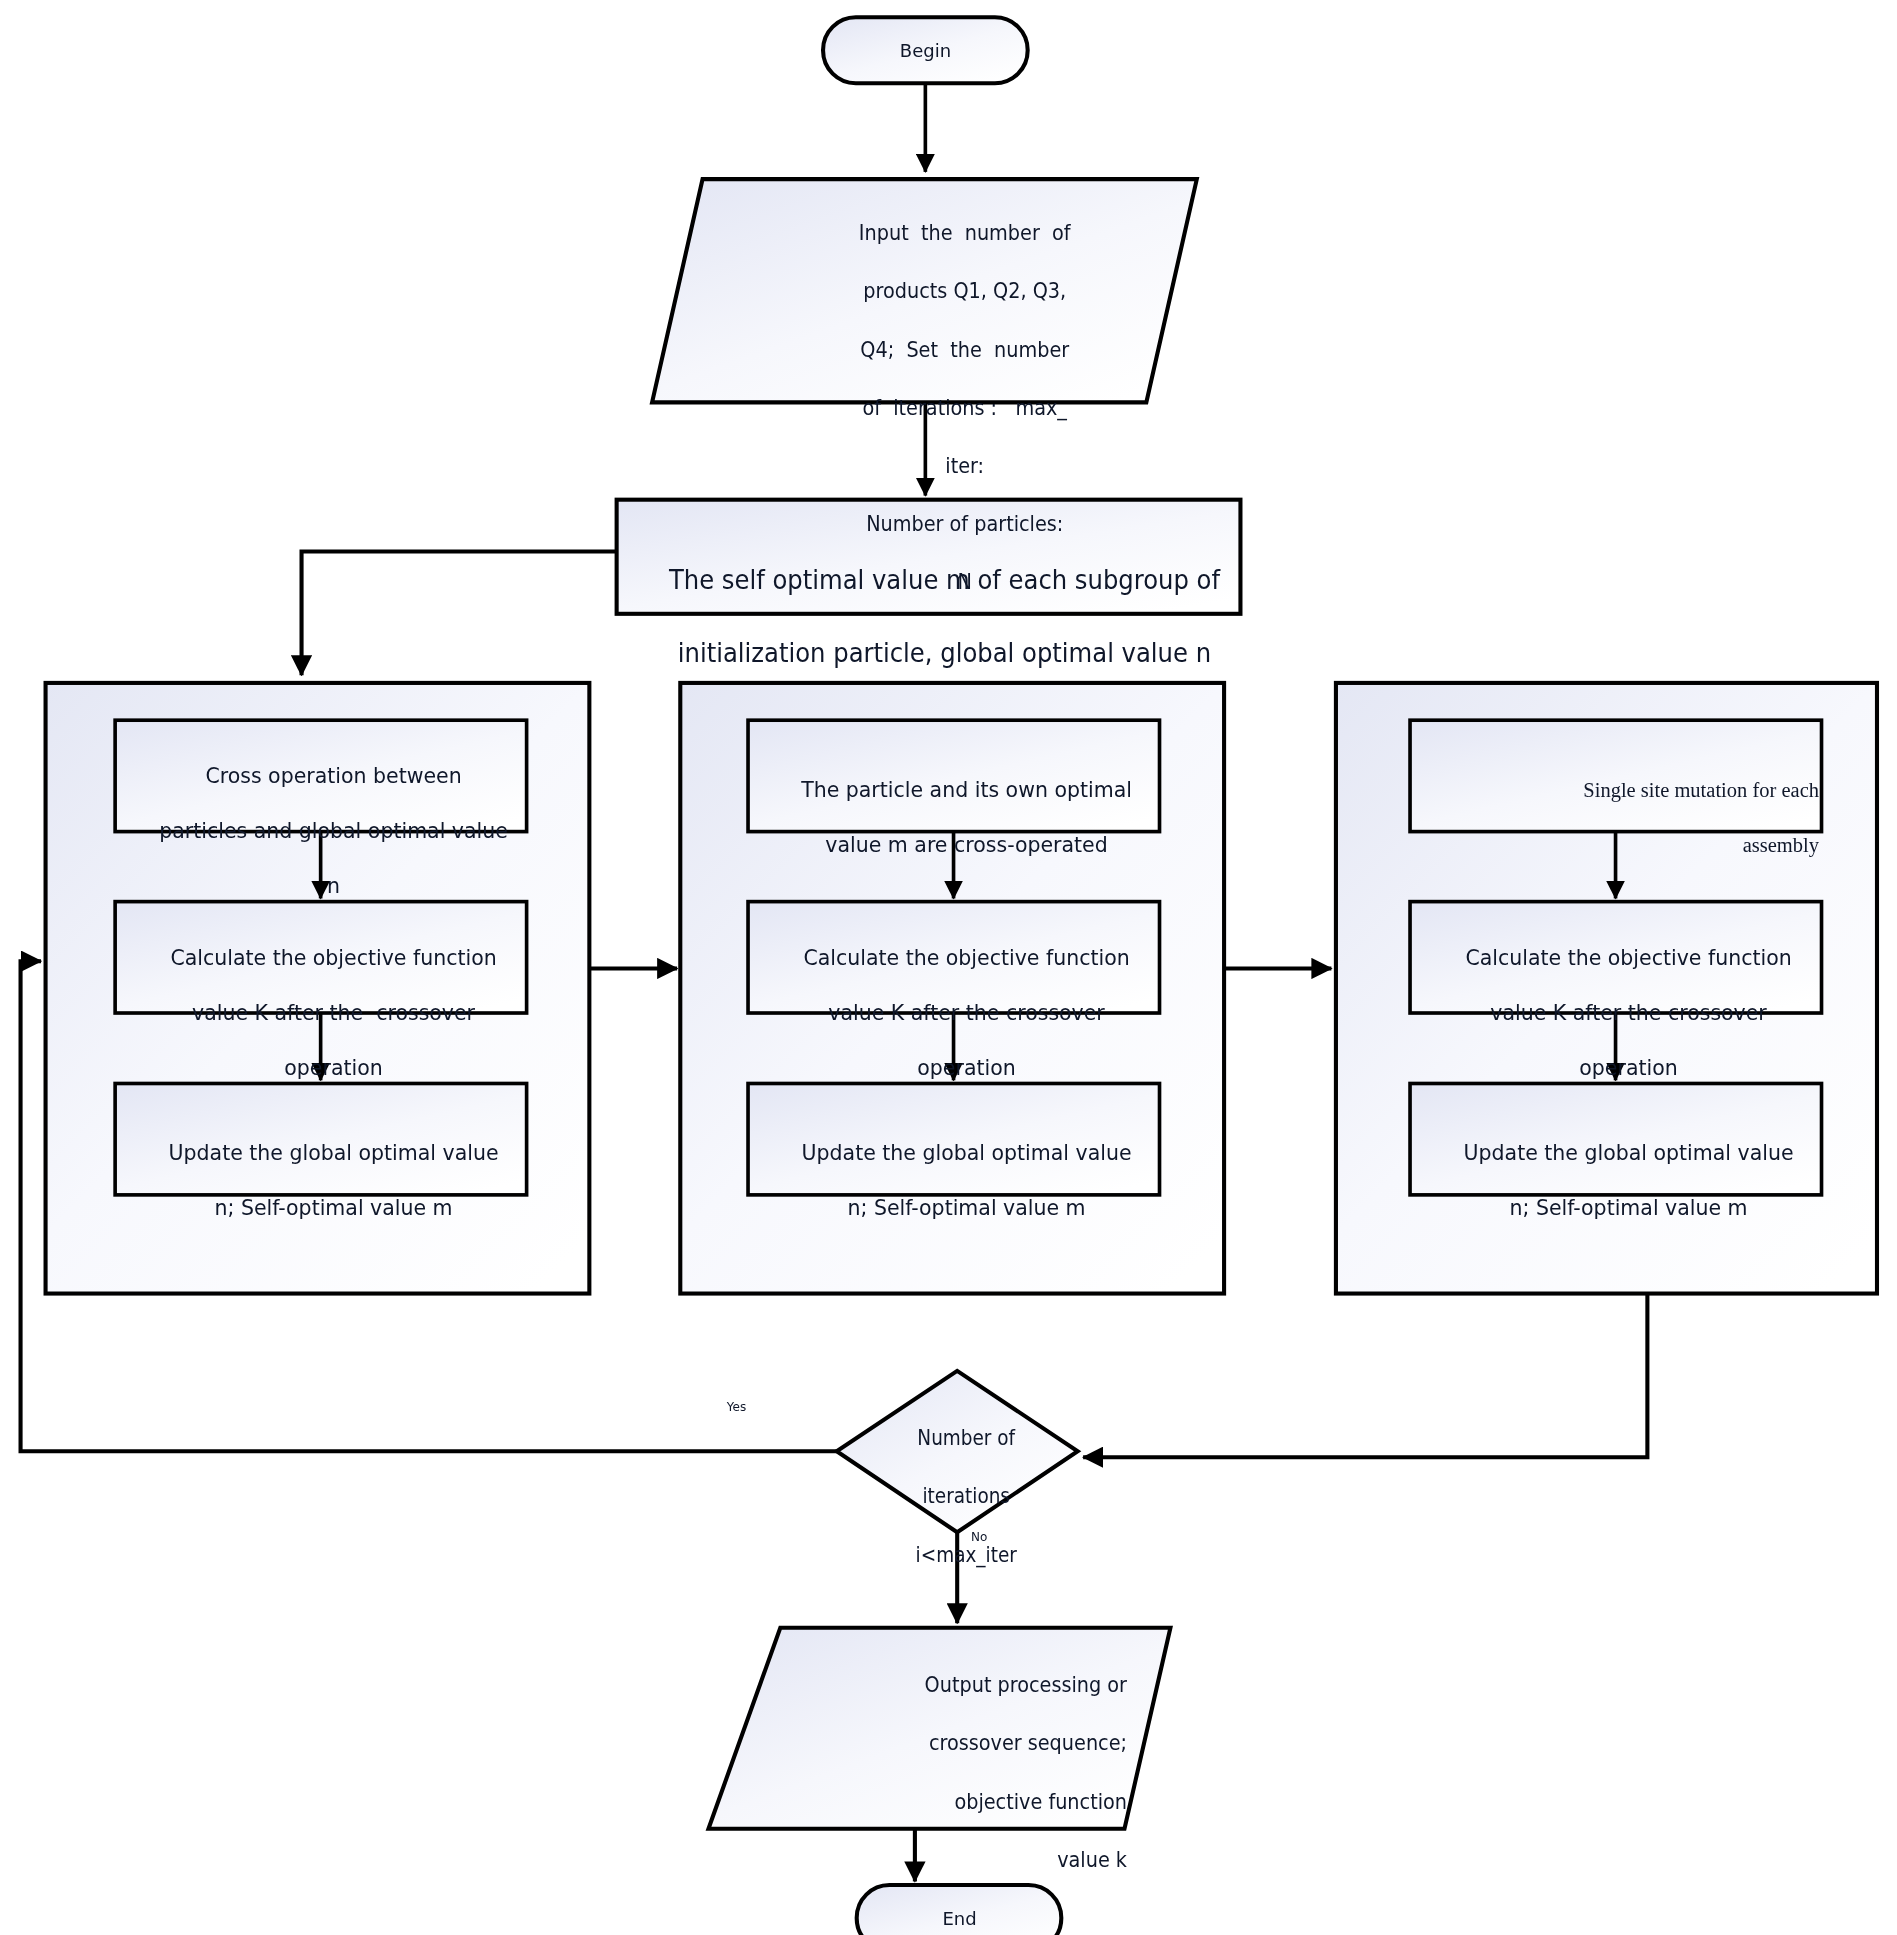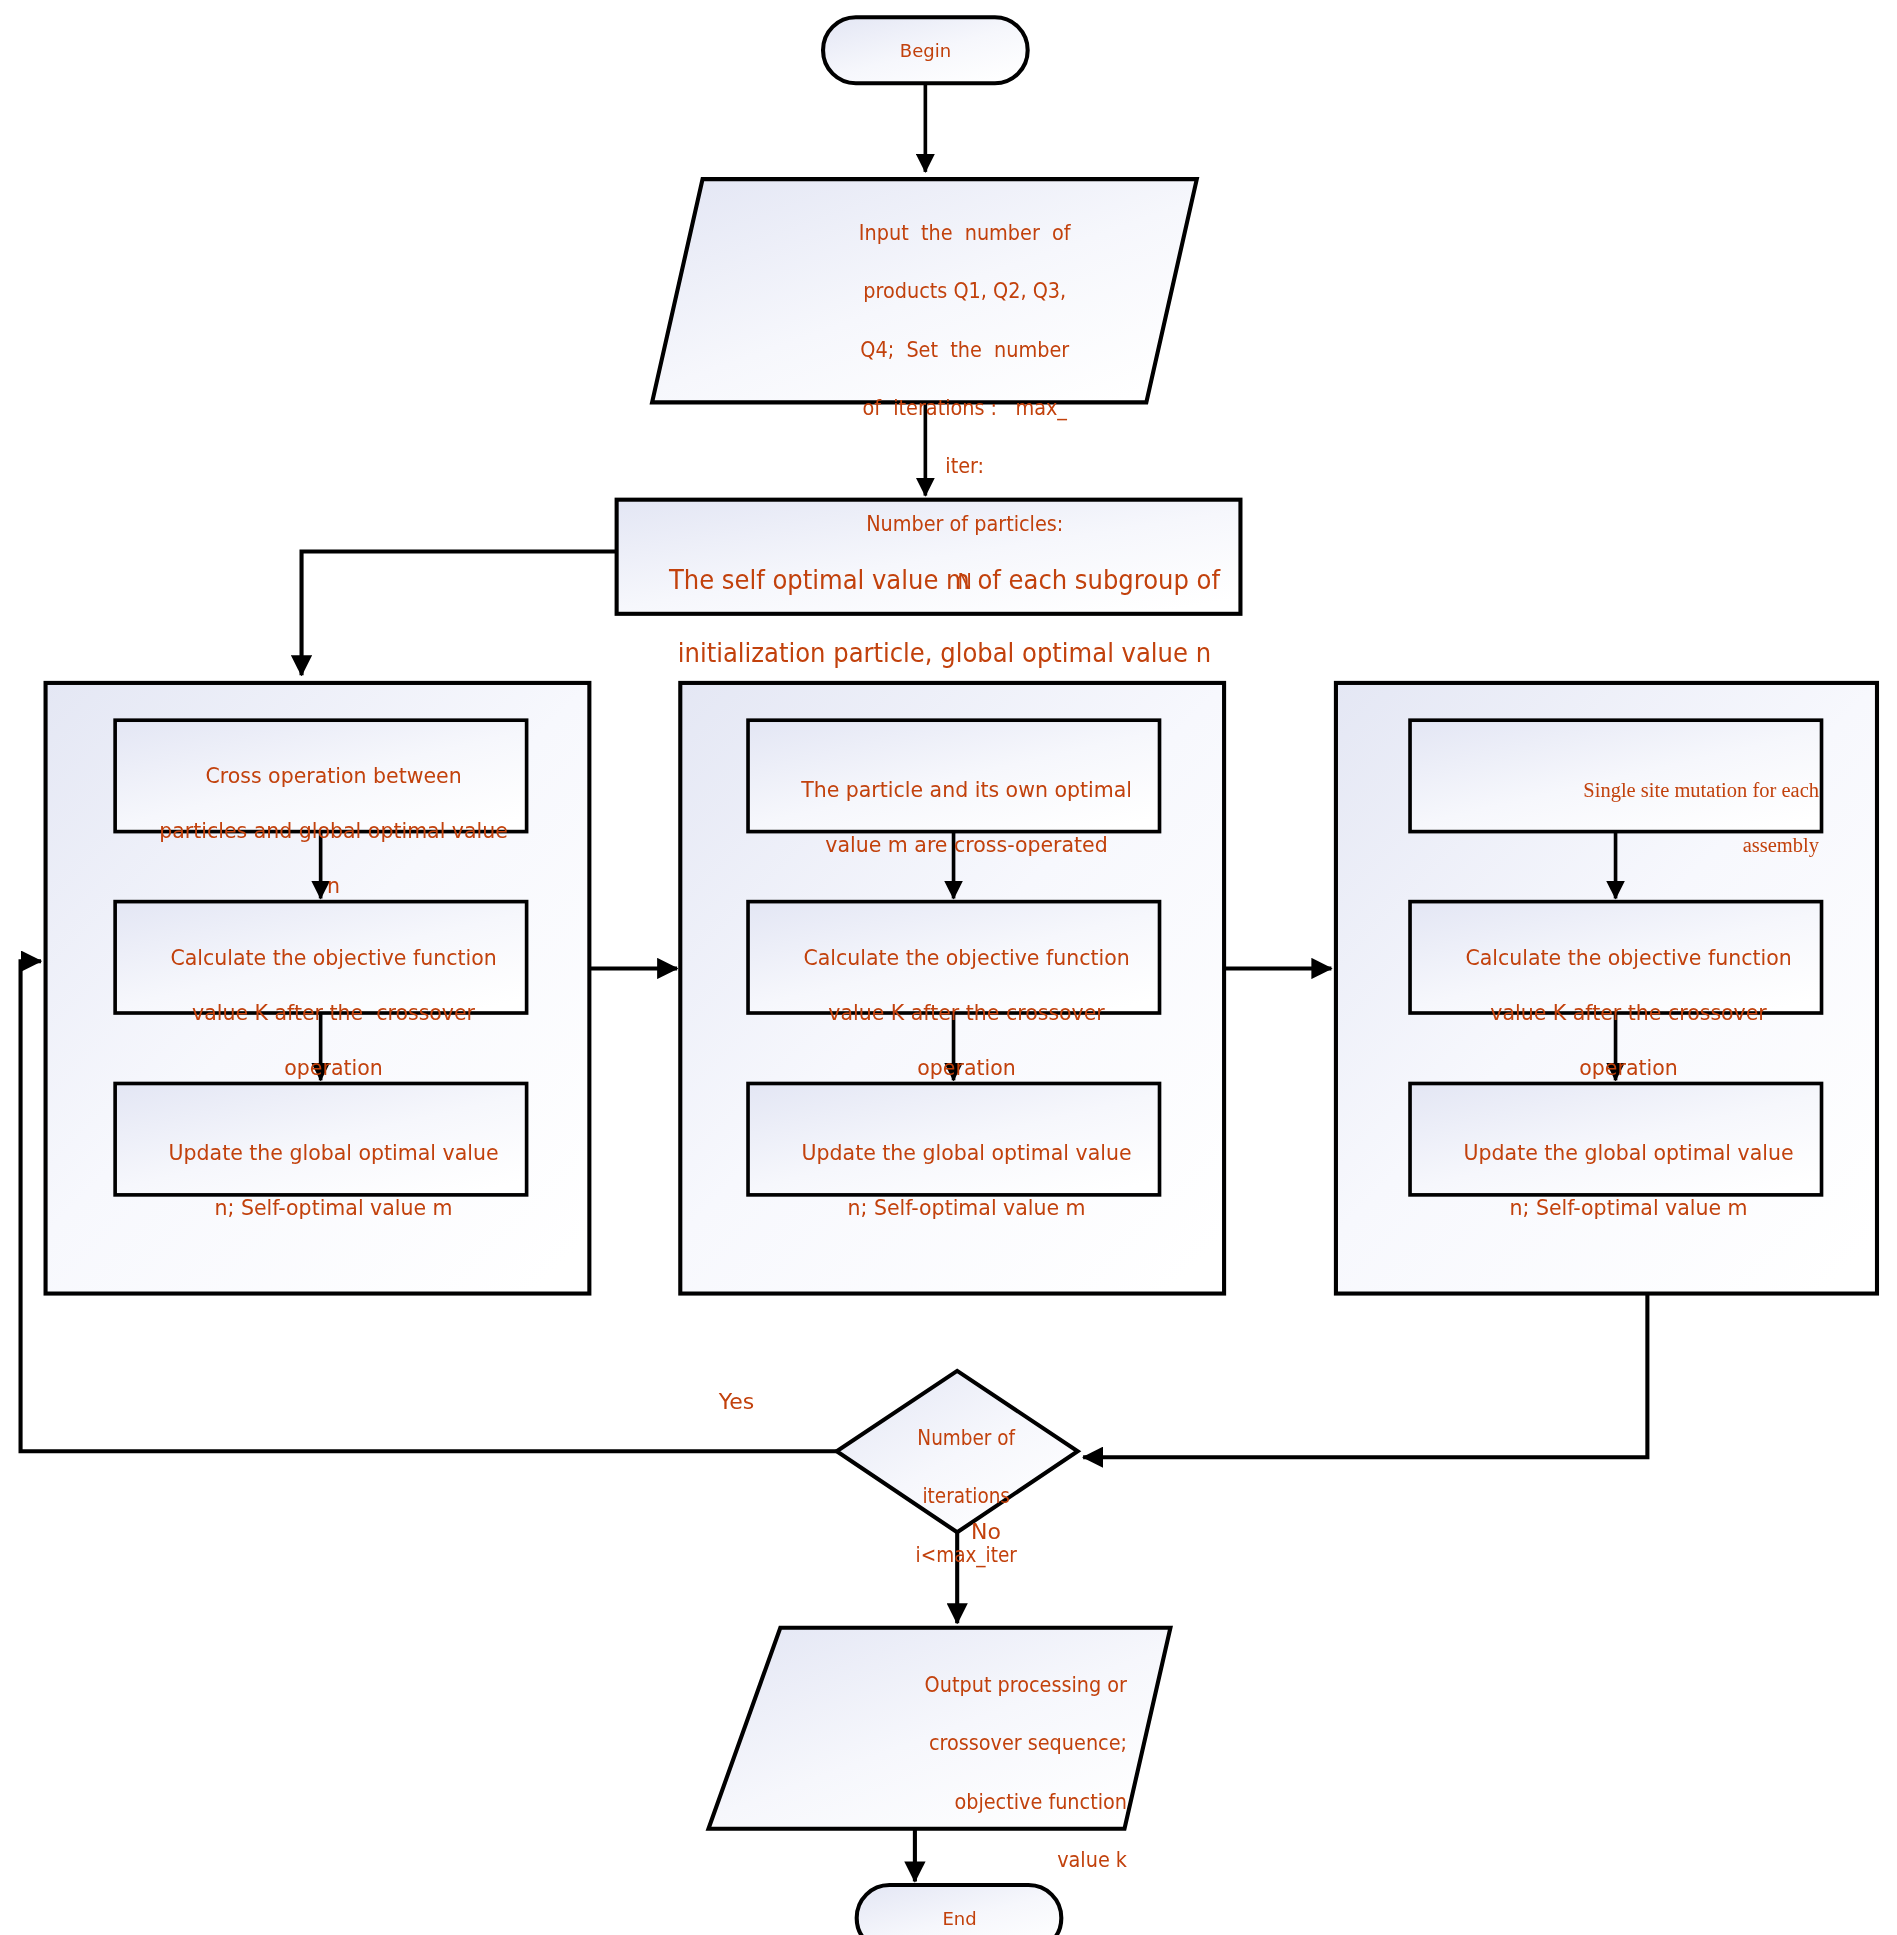--- a/index.html
+++ b/index.html
@@ -17,38 +17,38 @@
   }
   #flow-svg {
     position: absolute;
     left: 0; top: 0;
     width: 1898px;
     height: 1936px;
   }
   
   .txt {
     position: absolute;
-    color: #c2410c;
+    color: #0f172a;
     text-align: center;
     line-height: 1.30;
     white-space: pre-wrap;
     pointer-events: none;
   }
   .txt-sans  { font-family: "DejaVu Sans", sans-serif; }
   .txt-narrow{ font-family: "Liberation Sans Narrow", "DejaVu Sans Condensed", "DejaVu Sans", sans-serif;
                font-stretch: condensed; }
   .txt-serif { font-family: "Liberation Serif", "DejaVu Serif", serif; text-align: right; }
 
   .terminator-label { font-size: 18px; }
   .io-label         { font-size: 21.4px; line-height: 1.36; }
   .io-label-left    { text-align: center; }
   .process-label    { font-size: 20.5px; line-height: 1.34; }
   .init-label       { font-size: 27px; line-height: 1.36; }
   .decision-label   { font-size: 20.5px; line-height: 1.42; }
-  .branch-label     { font-size: 22px; }
+  .branch-label     { font-size: 12px; margin-top: 12px; }
 </style>
 </head>
 <body>
 
 <div id="canvas">
 
   <svg id="flow-svg" viewBox="0 0 4174 4258">
     <defs>
       <linearGradient id="shapeGrad" x1="0" y1="0" x2="0.85" y2="1">
         <stop offset="0%" stop-color="#e3e6f4"></stop>

